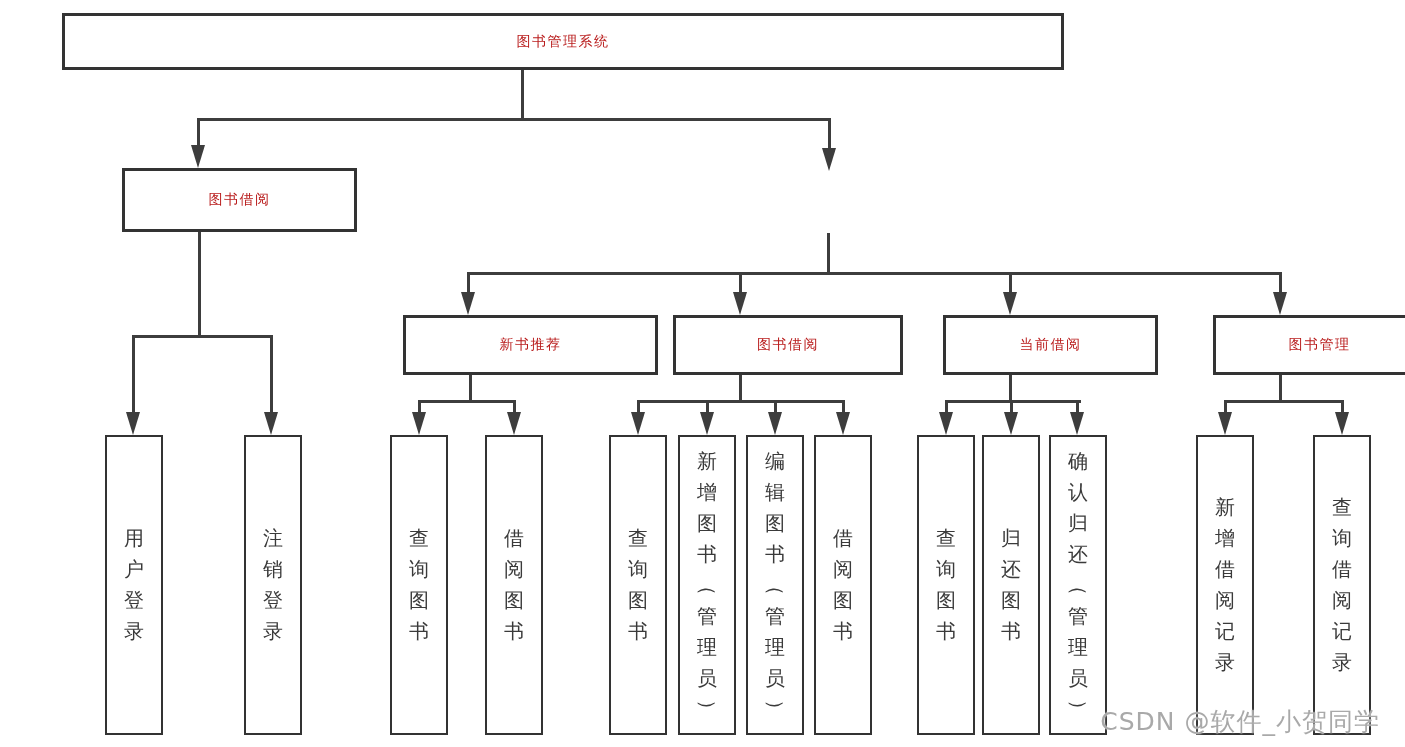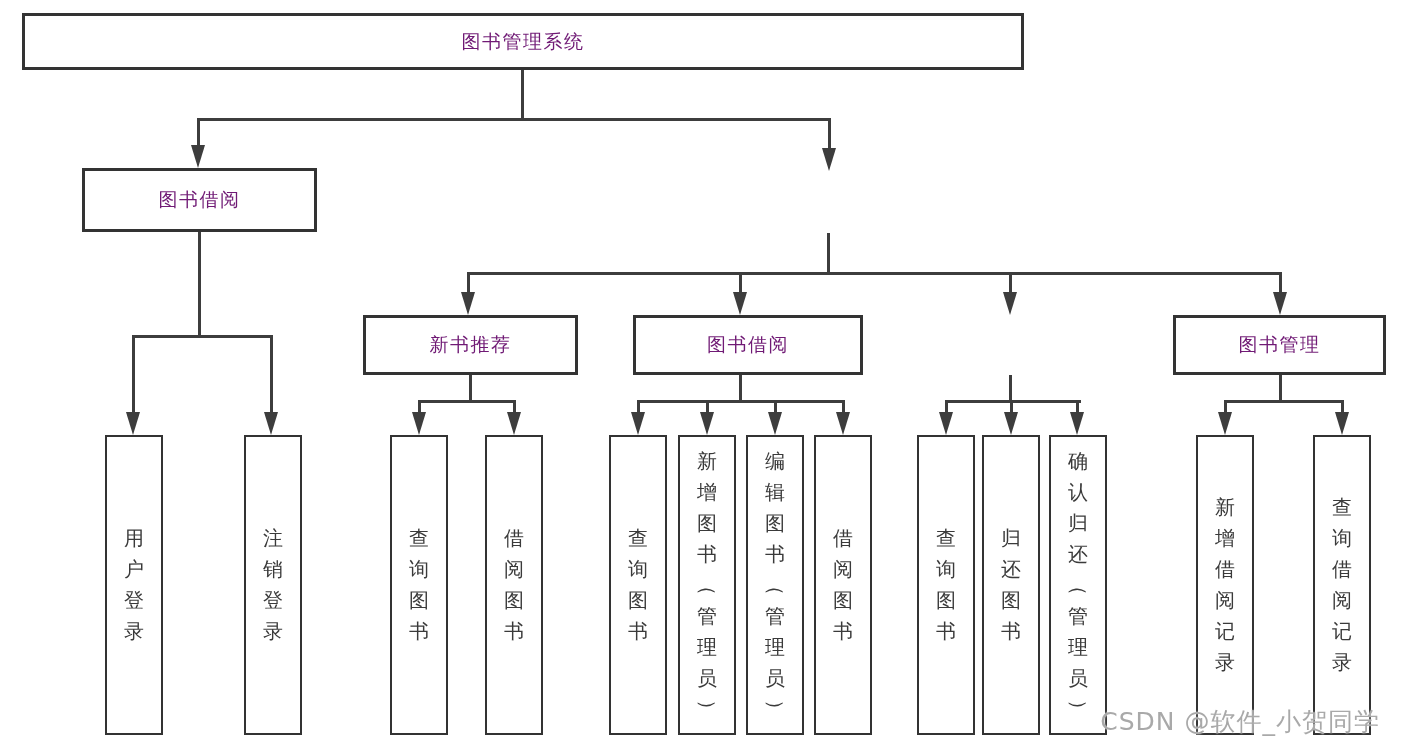--- a/index.html
+++ b/index.html
@@ -13,25 +13,26 @@
   }
   
   .node {
     position: absolute;
     box-sizing: border-box;
     border: 3px solid #333333;
     background: #ffffff;
     display: flex;
     align-items: center;
     justify-content: center;
-    color: #701a75;
-    font-size: 19px;
+    color: #b91c1c;
+    font-size: 14px;
     letter-spacing: 1.5px;
     white-space: nowrap;
     z-index: 2;
+    margin-left: 40px;
   }
   
   .vnode {
     position: absolute;
     box-sizing: border-box;
     border: 2px solid #333333;
     background: #ffffff;
     display: flex;
     flex-direction: column;
     align-items: center;
@@ -131,25 +132,28 @@
   <div class="arrow" style="left:1335px;top:412px"></div>
 
   <div class="node" style="left:22px;top:13px;width:1002px;height:57px">
     <span>图书管理系统</span>
   </div>
 
   <div class="node" style="left:82px;top:168px;width:235px;height:64px">
     <span>图书借阅</span>
   </div>
 
-  <div class="node" style="left:363px;top:315px;width:215px;height:60px">
+  <div class="node" style="left:363px;top:315px;width:255px;height:60px">
     <span>新书推荐</span>
   </div>
   <div class="node" style="left:633px;top:315px;width:230px;height:60px">
     <span>图书借阅</span>
+  </div>
+  <div class="node" style="left:903px;top:315px;width:215px;height:60px">
+    <span>当前借阅</span>
   </div>
   <div class="node" style="left:1173px;top:315px;width:213px;height:60px">
     <span>图书管理</span>
   </div>
 
   <div class="vnode" style="left:105px">
       <span class="vchar">用</span>
       <span class="vchar">户</span>
       <span class="vchar">登</span>
       <span class="vchar">录</span>

